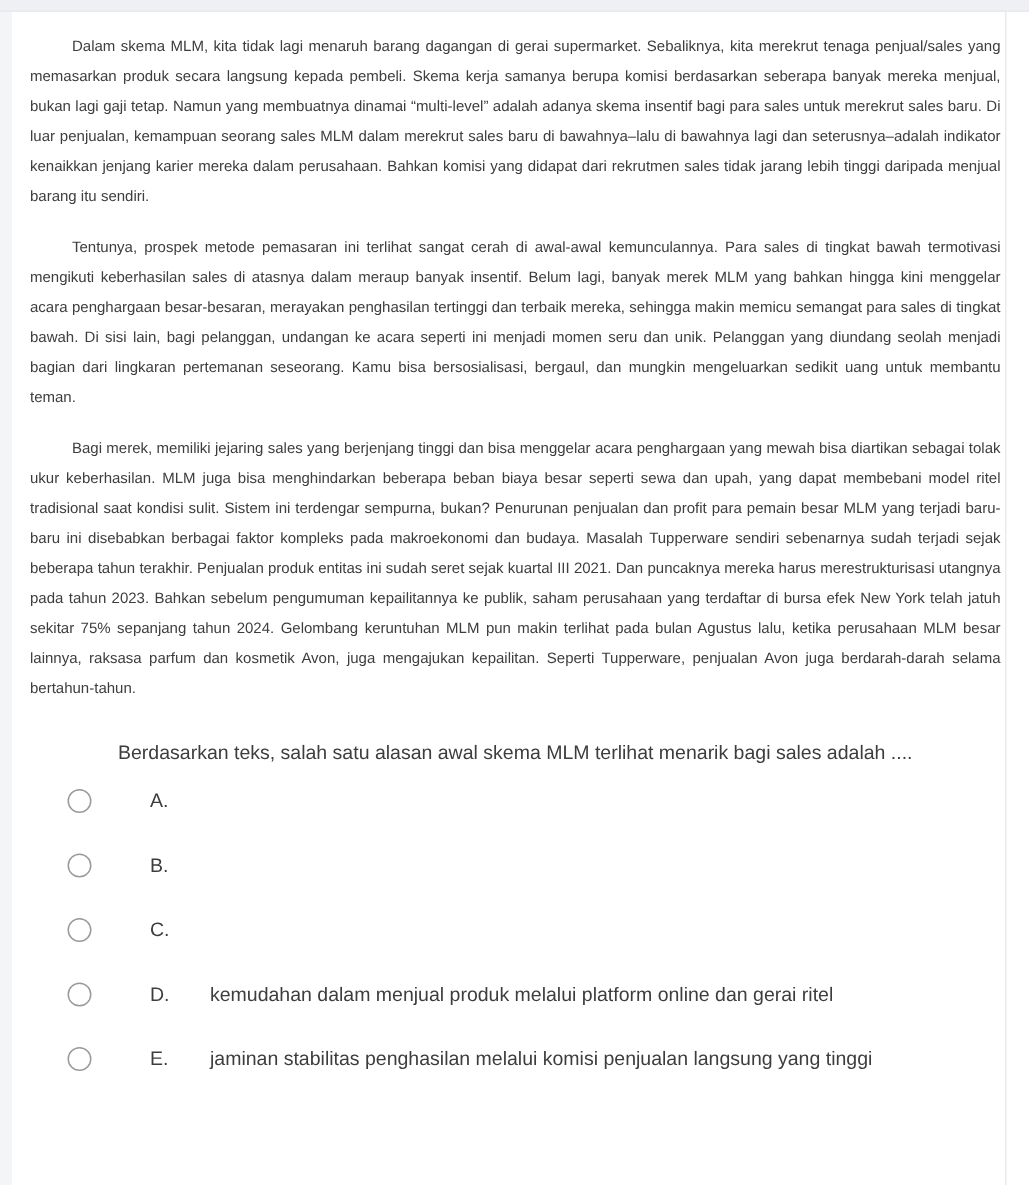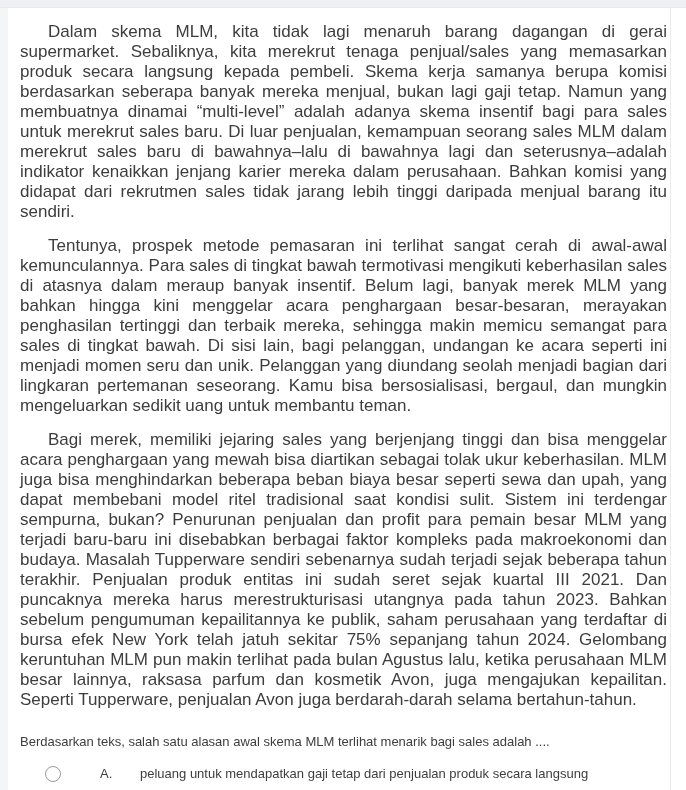--- a/index.html
+++ b/index.html
@@ -37,31 +37,31 @@
   }
   .content {
     position: absolute;
     top: 8px; left: 8px;
     width: 662px;
     box-sizing: border-box;
     padding: 14px 3px 0 12px;
   }
   .para {
     margin: 0 0 14px 0;
-    font-size: 17px;
+    font-size: 10px;
     line-height: 20px;
     text-align: justify;
     text-indent: 28px;
     color: #3d3d3d;
   }
   .question {
     margin: 22px 0 0 0;
     font-size: 13px;
     line-height: 20px;
-    text-align: left;
+    text-align: center;
     text-indent: 0;
     color: #3d3d3d;
   }
   .options {
     margin-top: 0;
   }
   .option-row {
     display: flex;
     align-items: center;
     height: 43px;
@@ -102,36 +102,36 @@
   <p class="para">Tentunya, prospek metode pemasaran ini terlihat sangat cerah di awal-awal kemunculannya. Para sales di tingkat bawah termotivasi mengikuti keberhasilan sales di atasnya dalam meraup banyak insentif. Belum lagi, banyak merek MLM yang bahkan hingga kini menggelar acara penghargaan besar-besaran, merayakan penghasilan tertinggi dan terbaik mereka, sehingga makin memicu semangat para sales di tingkat bawah. Di sisi lain, bagi pelanggan, undangan ke acara seperti ini menjadi momen seru dan unik. Pelanggan yang diundang seolah menjadi bagian dari lingkaran pertemanan seseorang. Kamu bisa bersosialisasi, bergaul, dan mungkin mengeluarkan sedikit uang untuk membantu teman.</p>
   <p class="para">Bagi merek, memiliki jejaring sales yang berjenjang tinggi dan bisa menggelar acara penghargaan yang mewah bisa diartikan sebagai tolak ukur keberhasilan. MLM juga bisa menghindarkan beberapa beban biaya besar seperti sewa dan upah, yang dapat membebani model ritel tradisional saat kondisi sulit. Sistem ini terdengar sempurna, bukan? Penurunan penjualan dan profit para pemain besar MLM yang terjadi baru-baru ini disebabkan berbagai faktor kompleks pada makroekonomi dan budaya. Masalah Tupperware sendiri sebenarnya sudah terjadi sejak beberapa tahun terakhir. Penjualan produk entitas ini sudah seret sejak kuartal III 2021. Dan puncaknya mereka harus merestrukturisasi utangnya pada tahun 2023. Bahkan sebelum pengumuman kepailitannya ke publik, saham perusahaan yang terdaftar di bursa efek New York telah jatuh sekitar 75% sepanjang tahun 2024. Gelombang keruntuhan MLM pun makin terlihat pada bulan Agustus lalu, ketika perusahaan MLM besar lainnya, raksasa parfum dan kosmetik Avon, juga mengajukan kepailitan. Seperti Tupperware, penjualan Avon juga berdarah-darah selama bertahun-tahun.</p>
 
   <p class="question">Berdasarkan teks, salah satu alasan awal skema MLM terlihat menarik bagi sales adalah ....</p>
 
   <div class="options">
 
     <div class="option-row">
       <span class="radio"></span>
       <span class="letter">A.</span>
-      <span class="opt-text">peluang untuk mendapatkan gaji tetap dari penjualan produk secara langsung</span>
     </div>
 
     <div class="option-row">
       <span class="radio"></span>
       <span class="letter">B.</span>
     </div>
 
     <div class="option-row">
       <span class="radio"></span>
       <span class="letter">C.</span>
     </div>
 
     <div class="option-row">
       <span class="radio"></span>
       <span class="letter">D.</span>
+      <span class="opt-text">kemudahan dalam menjual produk melalui platform online dan gerai ritel</span>
     </div>
 
     <div class="option-row">
       <span class="radio"></span>
       <span class="letter">E.</span>
       <span class="opt-text">jaminan stabilitas penghasilan melalui komisi penjualan langsung yang tinggi</span>
     </div>
 
   </div>
 </div>

